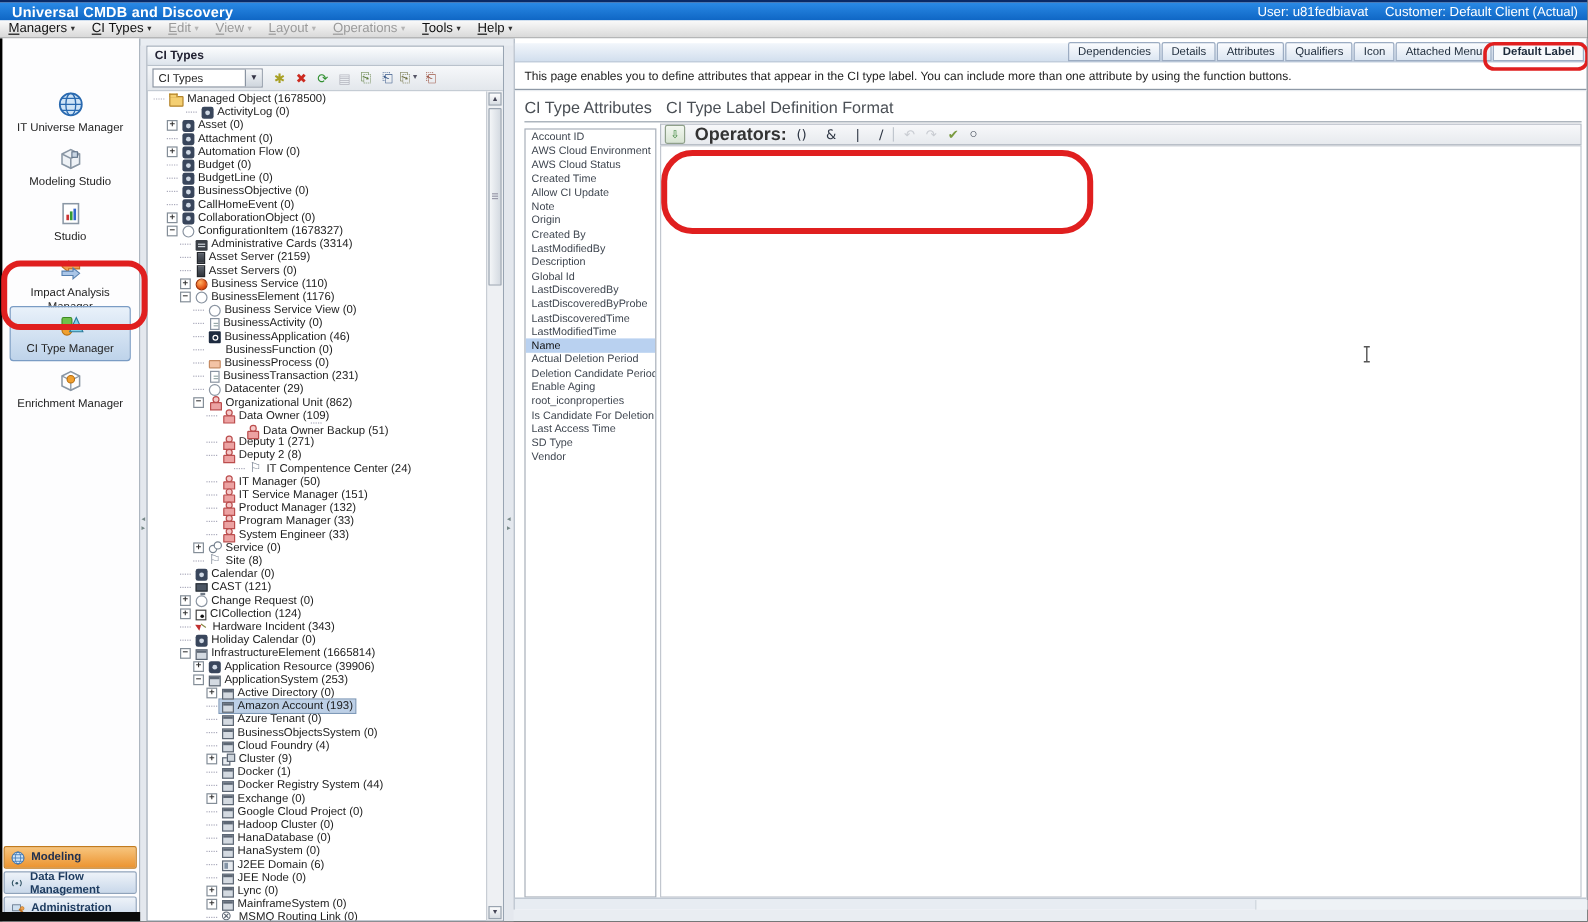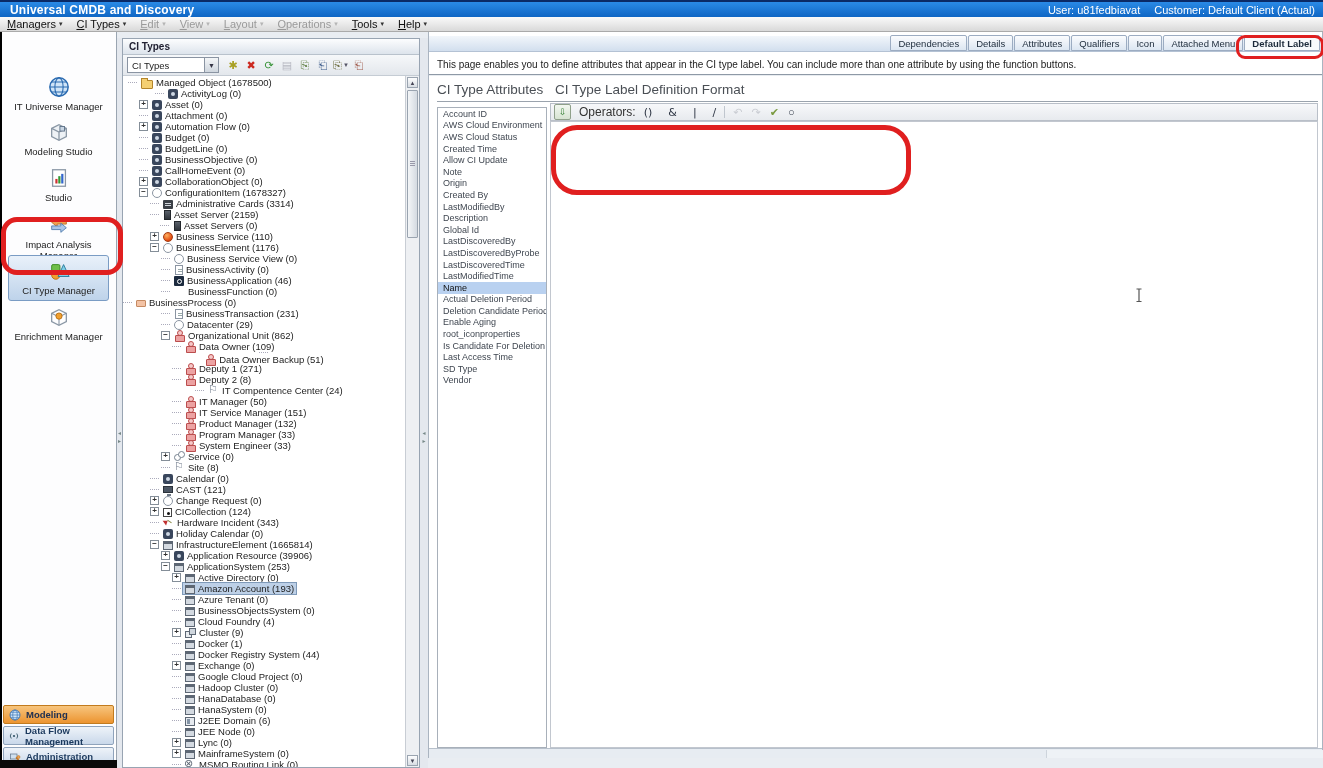--- a/index.html
+++ b/index.html
@@ -125,21 +125,21 @@
     border:1px solid #a8b0ba;box-sizing:border-box;overflow:hidden;}
   .arow{height:11.6px;font-size:9px;color:#3f4650;display:flex;align-items:center;padding-left:5px;cursor:pointer;white-space:nowrap;}
   .arow.sel{background:#b9d1f0;color:#111;}
   
   #opbar{position:absolute;left:121px;top:71px;right:4px;height:18px;
     background:linear-gradient(#f7f8fa,#e7eaee);border:1px solid #b9bfc8;box-sizing:border-box;
     display:flex;align-items:center;gap:8px;padding:0 3px;}
   #opbar .addbtn{width:15px;height:14px;border:1px solid #8fa08a;border-radius:2px;
     background:linear-gradient(#f2f7f0,#d7e4d2);display:flex;align-items:center;justify-content:center;
     font-size:9px;color:#2f7d2f;cursor:pointer;}
-  #opbar .oplabel{font-size:12px;font-weight:normal;color:#333;}
+  #opbar .oplabel{font-size:15px;font-weight:bold;color:#333;}
   .opglyph{font-size:11px;color:#2c3442;cursor:pointer;font-family:"DejaVu Sans",sans-serif;}
   .opsep{width:1px;height:12px;background:#c0c6ce;}
   .opicon{font-size:11px;cursor:pointer;}
   .opicon.dis{color:#c9ccd2;cursor:default;}
   #editor{position:absolute;left:121px;top:89px;right:4px;bottom:10px;background:#fff;
     border:1px solid #c2c7cf;box-sizing:border-box;}
   #botstrip{position:absolute;left:0;bottom:0;width:100%;height:10px;background:#e7ecf2;border-top:1px solid #b7c0cb;box-sizing:border-box;}
   #botstrip .seg{position:absolute;left:617px;top:1px;width:276px;height:8px;background:#eef2f6;border-left:1px solid #cdd4dc;border-right:1px solid #cdd4dc;}
   
   .ann{position:absolute;border:5px solid #e01f1f;border-radius:26px;pointer-events:none;z-index:50;background:transparent;}
@@ -421,21 +421,21 @@
               <span class="lbl">Administrative Cards (3314)</span>
             </span>
           </div>
           <div class="trow" style="padding-left: 27px;">
             <span class="conn"></span>
             <span class="ib">
               <span class="ticon i-server"></span>
               <span class="lbl">Asset Server (2159)</span>
             </span>
           </div>
-          <div class="trow" style="padding-left: 37px;">
+          <div class="trow" style="padding-left: 27px;">
             <span class="conn"></span>
             <span class="ib">
               <span class="ticon i-server"></span>
               <span class="lbl">Asset Servers (0)</span>
             </span>
           </div>
           <div class="trow" style="padding-left: 27px;">
             <span class="exp">+</span>
             <span class="ib">
               <span class="ticon i-ball"></span>
@@ -470,21 +470,21 @@
               <span class="lbl">BusinessApplication (46)</span>
             </span>
           </div>
           <div class="trow" style="padding-left: 38px;">
             <span class="conn"></span>
             <span class="ib">
               <span class="ticon i-function"></span>
               <span class="lbl">BusinessFunction (0)</span>
             </span>
           </div>
-          <div class="trow" style="">
+          <div class="trow" style="padding-left: 38px;">
             <span class="conn"></span>
             <span class="ib">
               <span class="ticon i-process"></span>
               <span class="lbl">BusinessProcess (0)</span>
             </span>
           </div>
           <div class="trow" style="padding-left: 38px;">
             <span class="conn"></span>
             <span class="ib">
               <span class="ticon i-doc"></span>

